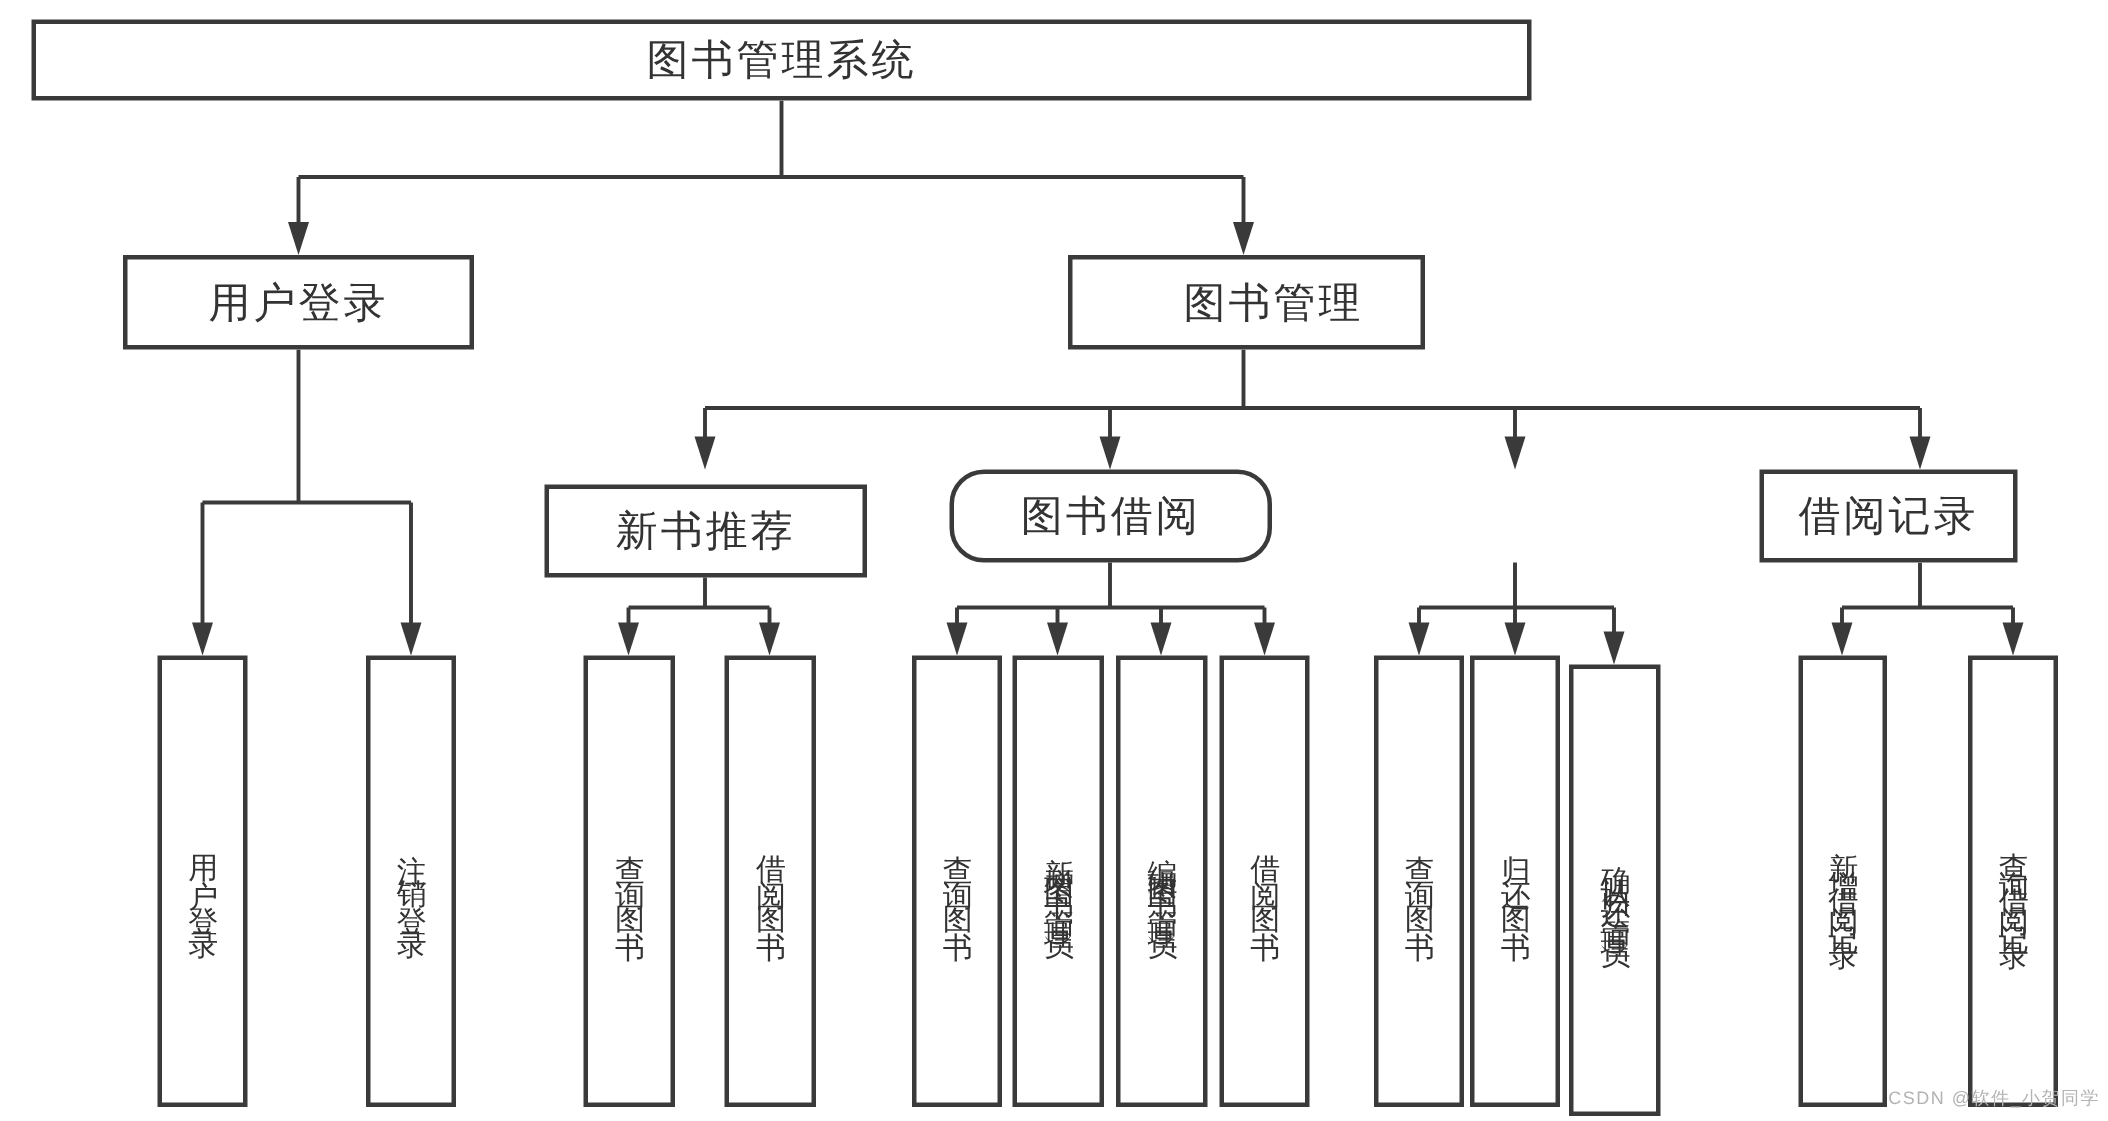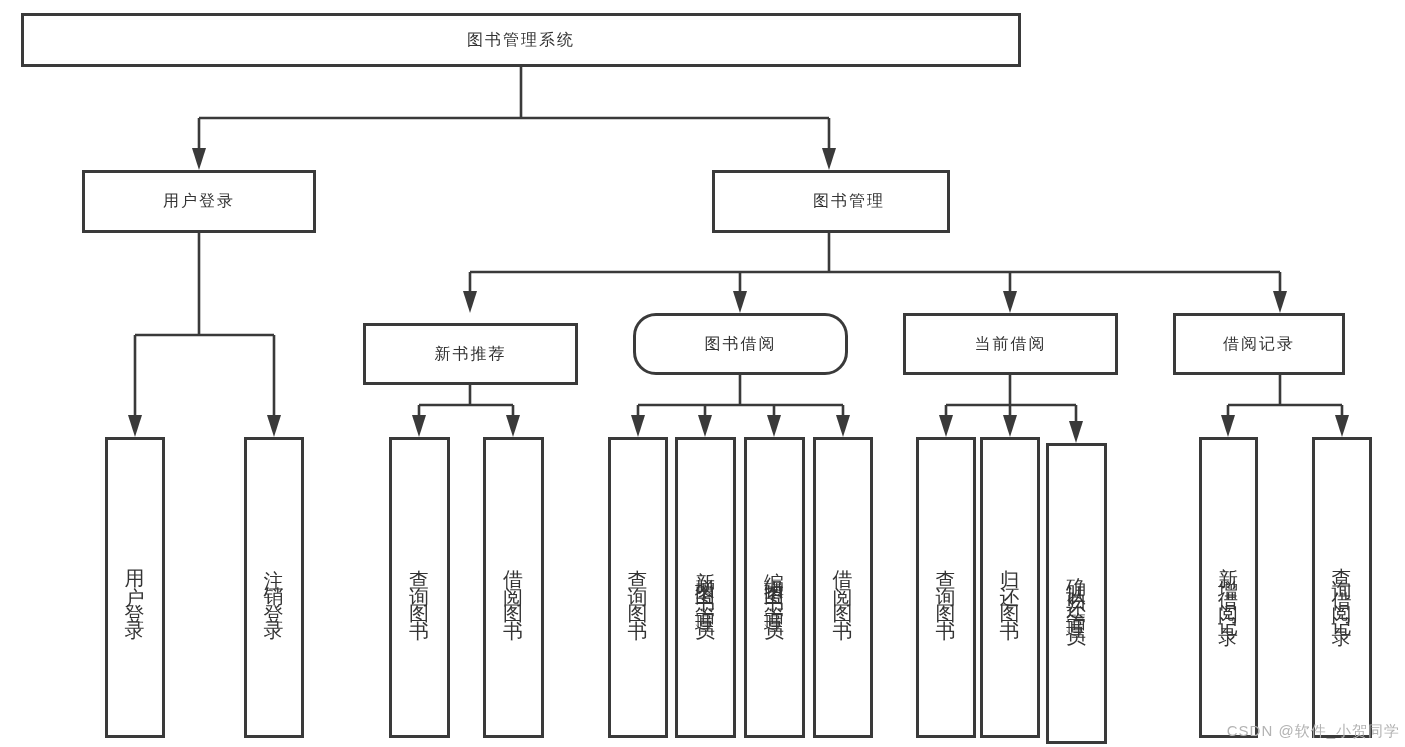--- a/index.html
+++ b/index.html
@@ -27,21 +27,21 @@
   .node {
     position: absolute;
     box-sizing: border-box;
     border: 3px solid #3a3a3a;
     background: #ffffff;
     display: flex;
     align-items: center;
     justify-content: center;
   }
   .h-label {
-    font-size: 16px;
+    font-size: 28px;
     letter-spacing: 2px;
     white-space: nowrap;
     font-family: Liberation Mono, monospace;
   }
   .v-label {
     writing-mode: vertical-rl;
     text-orientation: mixed;
     font-size: 20px;
     line-height: 1;
     white-space: nowrap;
@@ -71,21 +71,21 @@
   .n-cb-query      { left: 916px;  width: 60px; }
   .n-cb-return     { left: 980px;  width: 60px; }
   .n-cb-confirm    { left: 1046px; width: 61px; top: 443px; }
   .n-br-add        { left: 1199px; width: 59px; }
   .n-br-query      { left: 1312px; width: 60px; }
 
   .watermark {
     position: absolute;
     right: 5px;
     bottom: 6px;
-    font-size: 15px;
+    font-size: 12px;
     color: #b3b3b3;
     letter-spacing: 1px;
     white-space: nowrap;
   }
 </style>
 </head>
 <body>
 
 <div class="canvas">
 
@@ -130,23 +130,20 @@
   <div class="node n-book-mgmt">
     <span class="h-label">图书管理</span>
   </div>
 
   <div class="node n-recommend">
     <span class="h-label">新书推荐</span>
   </div>
   <div class="node n-borrowing">
     <span class="h-label">图书借阅</span>
   </div>
-  <div class="node n-current">
-    <span class="h-label">当前借阅</span>
-  </div>
   <div class="node n-records">
     <span class="h-label">借阅记录</span>
   </div>
 
   <div class="node leaf n-ul-login">
     <span class="v-label ls-wide">用户登录</span>
   </div>
   <div class="node leaf n-ul-logout">
     <span class="v-label ls-wide">注销登录</span>
   </div>

